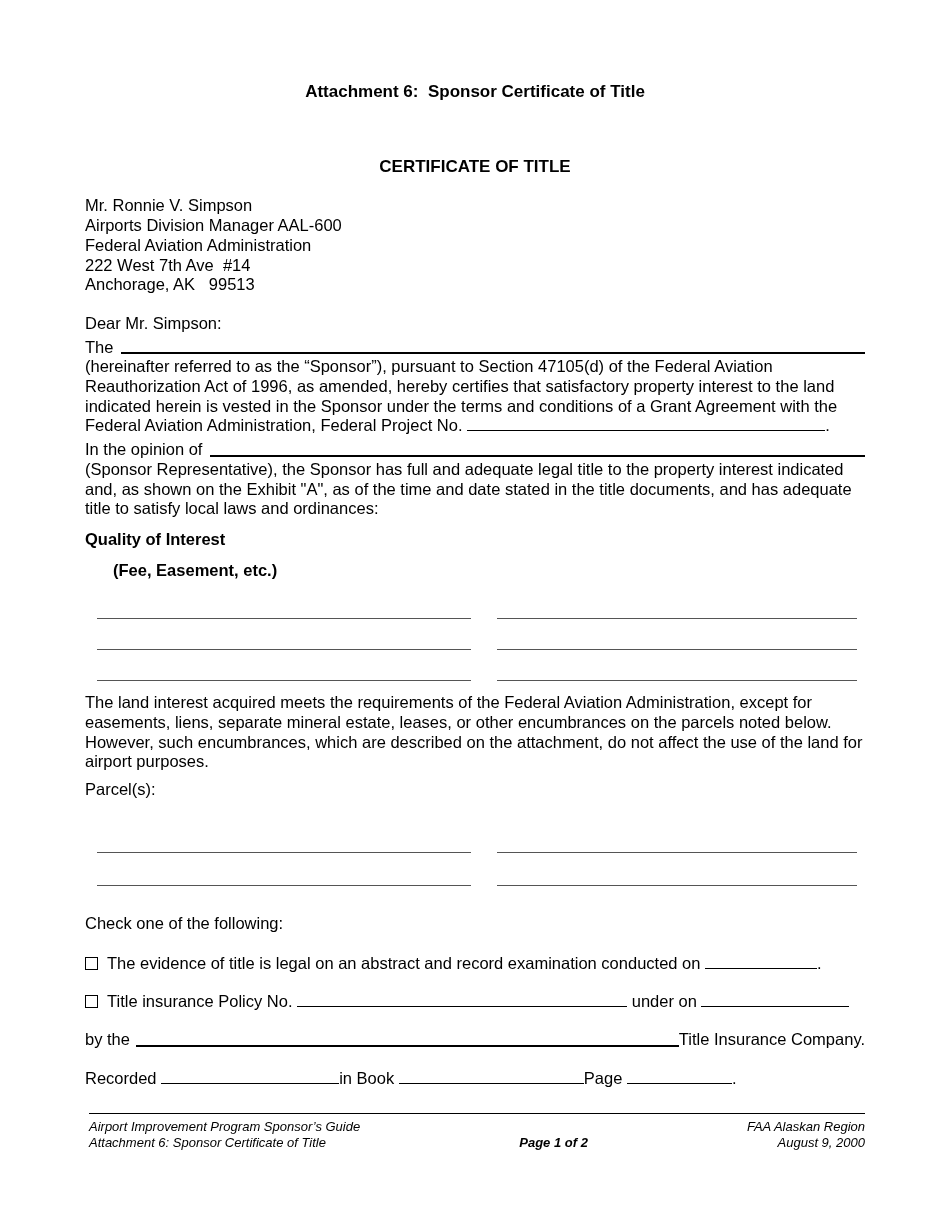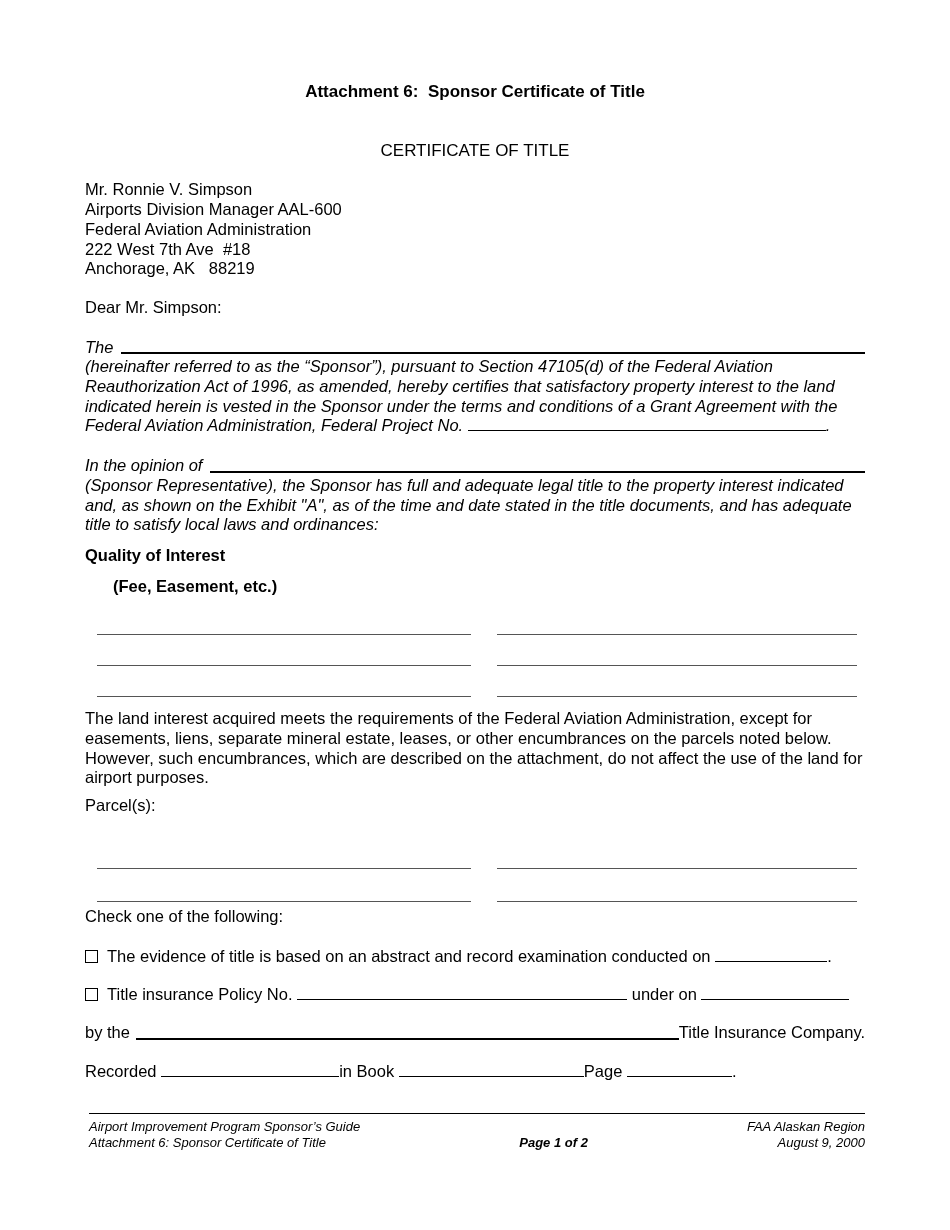--- a/index.html
+++ b/index.html
@@ -9,24 +9,24 @@
     font-family:"Liberation Sans","DejaVu Sans",sans-serif;
     color:#000;
   }
   .page {
     position:relative; width:950px; height:1012px;
     padding:82px 85px 0 85px;
     font-size:16.5px; line-height:19.7px;
   }
   .pre { white-space:pre-wrap; }
   .title { text-align:center; font-weight:bold; font-size:17px; }
-  .cert-title { text-align:center; font-weight:normal; font-size:17px; margin-top:39px; }
+  .cert-title { text-align:center; font-weight:bold; font-size:17px; margin-top:55px; }
   .recipient { margin-top:20px; }
   .salutation { margin-top:19px; }
-  .block-gap { margin-top:20px;font-style:italic; }
+  .block-gap { margin-top:4px; }
 
   
   .fill-line { display:flex; align-items:flex-end; }
   .fill-label { white-space:nowrap; }
   .fill-blank { flex:1 1 auto; border-bottom:2px solid #000; margin:0 0 3px 8px; height:0; }
   .fill-blank.no-left { margin-left:6px; }
 
   
   .iblank { display:inline-block; border-bottom:1.5px solid #000; vertical-align:baseline; }
   .w358 { width:358px; } .w112 { width:112px; } .w330 { width:330px; } .w148 { width:148px; }
@@ -38,21 +38,21 @@
   .col-headers .c2 { padding-left:28px; }
 
   .blank-table { margin:8px 8px 0 12px; }
   .bt-row { display:grid; grid-template-columns:374px 1fr; column-gap:26px; height:31px; }
   .bt-cell { border-bottom:1px solid #555; }
   .parcel-table { margin:20px 8px 0 12px; }
   .parcel-table .bt-row { height:33px; }
 
   .para2 { margin-top:12px; }
   .parcels-label { margin-top:8px; }
-  .check-label { margin-top:5px; }
+  .check-label { margin-top:28px; }
   .check-row { margin-top:20px; white-space:nowrap; }
   .check-row2 { margin-top:19px; }
   .checkbox {
     display:inline-block; width:13px; height:13px;
     border:1.5px solid #000; vertical-align:-1px; margin-right:9px;
     background:#fff;
   }
   .byline { margin-top:18px; }
   .recorded { margin-top:19px; white-space:nowrap; }
 
@@ -70,22 +70,22 @@
 
 <div class="page">
 
   <div class="title pre">Attachment 6:  Sponsor Certificate of Title</div>
   <div class="cert-title">CERTIFICATE OF TITLE</div>
 
   <div class="recipient">
     <div class="pre">Mr. Ronnie V. Simpson</div>
     <div class="pre">Airports Division Manager AAL-600</div>
     <div class="pre">Federal Aviation Administration</div>
-    <div class="pre">222 West 7th Ave  #18</div>
-    <div class="pre">Anchorage, AK   88219</div>
+    <div class="pre">222 West 7th Ave  #14</div>
+    <div class="pre">Anchorage, AK   99513</div>
   </div>
 
   <div class="salutation">Dear Mr. Simpson:</div>
 
   <div class="block-gap">
     <div class="fill-line">
       <span class="fill-label">The</span>
       <span class="fill-blank"></span>
     </div>
     <div><span>(hereinafter referred to as the “Sponsor”), pursuant to Section 47105(d) of the Federal Aviation Reauthorization Act of 1996, as amended, hereby certifies that satisfactory property interest to the land indicated herein is vested in the Sponsor under the terms and conditions of a Grant Agreement with the Federal Aviation Administration, Federal Project No.</span>
@@ -133,21 +133,21 @@
     </div>
     <div class="bt-row">
       <span class="bt-cell"></span>
       <span class="bt-cell"></span>
     </div>
   </div>
 
   <div class="check-label">Check one of the following:</div>
 
   <div class="check-row">
-    <span class="checkbox"></span><span>The evidence of title is based on an abstract and record examination conducted on</span>
+    <span class="checkbox"></span><span>The evidence of title is legal on an abstract and record examination conducted on</span>
     <span class="iblank w112"></span><span>.</span>
   </div>
 
   <div class="check-row check-row2">
     <span class="checkbox"></span><span>Title insurance Policy No.</span>
     <span class="iblank w330"></span>
     <span>under on</span>
     <span class="iblank w148"></span>
   </div>
 

